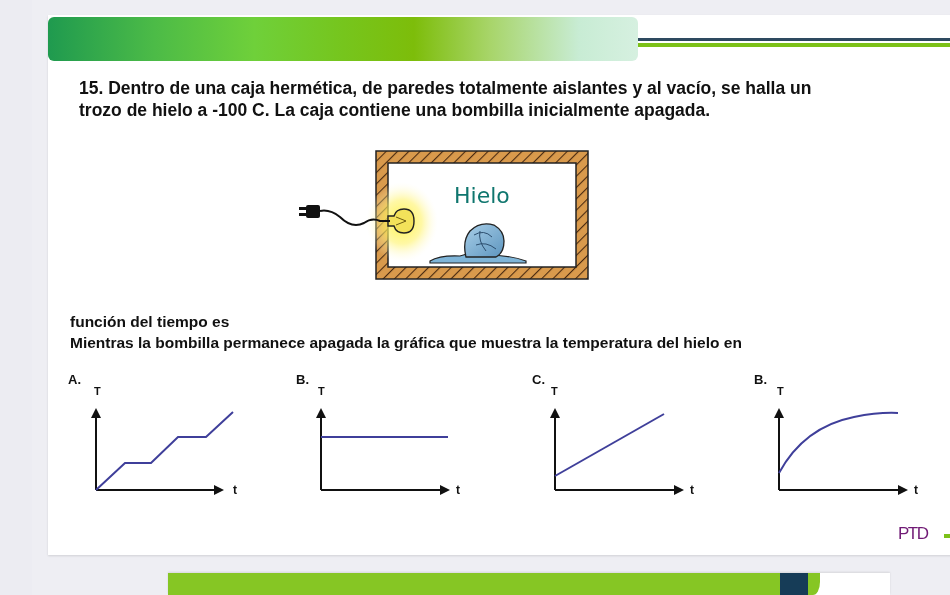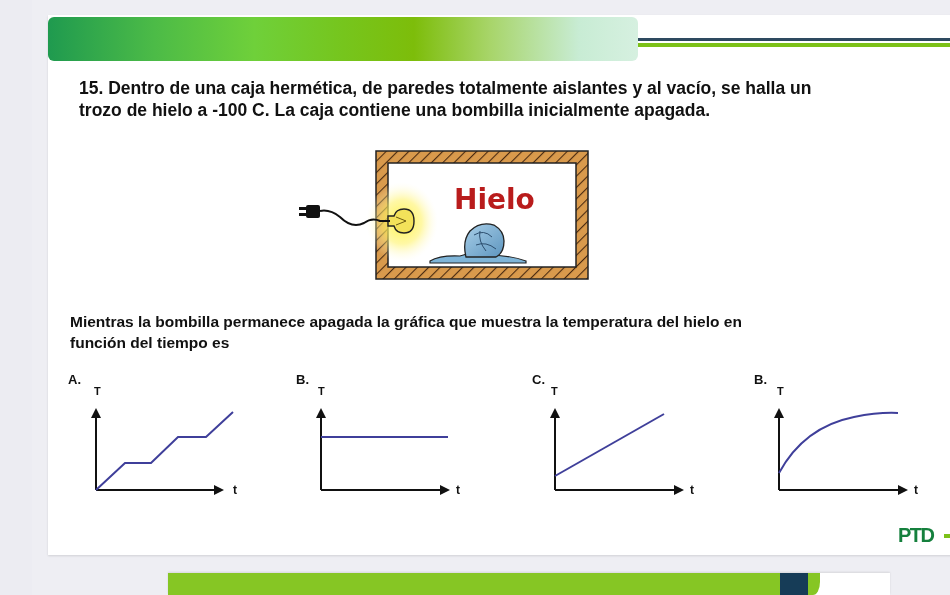--- a/index.html
+++ b/index.html
@@ -42,40 +42,40 @@
     .bottom-green {
       position: absolute; left: 912px; top: 534px; width: 32px; height: 4px;
       background: #7cc118;
     }
     .bottom-dark {
       position: absolute; left: 922px; top: 540px; width: 28px; height: 2px;
       background: #2e4a60;
     }
     .ptd {
       position: absolute; left: 866px; top: 524px;
-      font-size: 20px; font-weight: bold; color: #15803d;
+      font-size: 17px; font-weight: normal; color: #701a75;
       letter-spacing: -1.5px;
       font-family: "Liberation Sans", sans-serif;
     }
     .question {
       position: absolute; left: 47px; top: 77px; width: 880px;
       font-size: 17.5px; font-weight: bold; color: #111;
       line-height: 22px;
     }
     .prompt {
       position: absolute; left: 38px; top: 311px; width: 860px;
       font-size: 15.5px; font-weight: bold; color: #111;
       line-height: 21px;
     }
     .diagram {
       position: absolute; left: 258px; top: 145px; width: 302px; height: 138px;
     }
     .hielo-label {
       position: absolute; left: 422px; top: 183px;
-      font-size: 28px; font-weight: bold; color: #b91c1c;
+      font-size: 22px; font-weight: normal; color: #0f766e;
       font-family: "DejaVu Sans", sans-serif;
     }
     .option {
       position: absolute; width: 200px; height: 140px;
     }
     .opt-letter {
       position: absolute; left: 0; top: 0;
       font-size: 13px; font-weight: bold; color: #111;
     }
     .axis-T {
@@ -164,22 +164,22 @@
 
     <g>
       <path d="M140 116 Q150 110 170 111 L180 108 L196 110 Q220 110 236 116 L236 118 L140 118 Z" fill="#7fb5d8" stroke="#222" stroke-width="1.2"></path>
       <path d="M176 112 Q172 96 180 86 Q190 76 204 80 Q214 86 214 96 Q214 108 206 112 Z" fill="url(#ice)" stroke="#222" stroke-width="1.3"></path>
       <path d="M184 90 Q194 84 202 92 M186 100 Q196 96 206 104 M190 86 Q188 96 196 106" fill="none" stroke="#2c4e6e" stroke-width="1"></path>
     </g>
   </svg>
   <div class="hielo-label">Hielo</div>
 
   <div class="prompt">
+    <div>función del tiempo es</div>
     <div>Mientras la bombilla permanece apagada la gráfica que muestra la temperatura del hielo en</div>
-    <div>función del tiempo es</div>
   </div>
 
   <div class="option" style="left:36px; top:372px;">
     <span class="opt-letter">A.</span>
     <span class="axis-T" style="left:26px; top:13px;">T</span>
     <span class="axis-t" style="left:165px; top:111px;">t</span>
     <svg class="opt-svg" width="200" height="140">
       <line x1="28" y1="118" x2="28" y2="42" stroke="#111" stroke-width="2"></line>
       <polygon points="28,36 23,46 33,46" fill="#111"></polygon>
       <line x1="28" y1="118" x2="148" y2="118" stroke="#111" stroke-width="2"></line>

